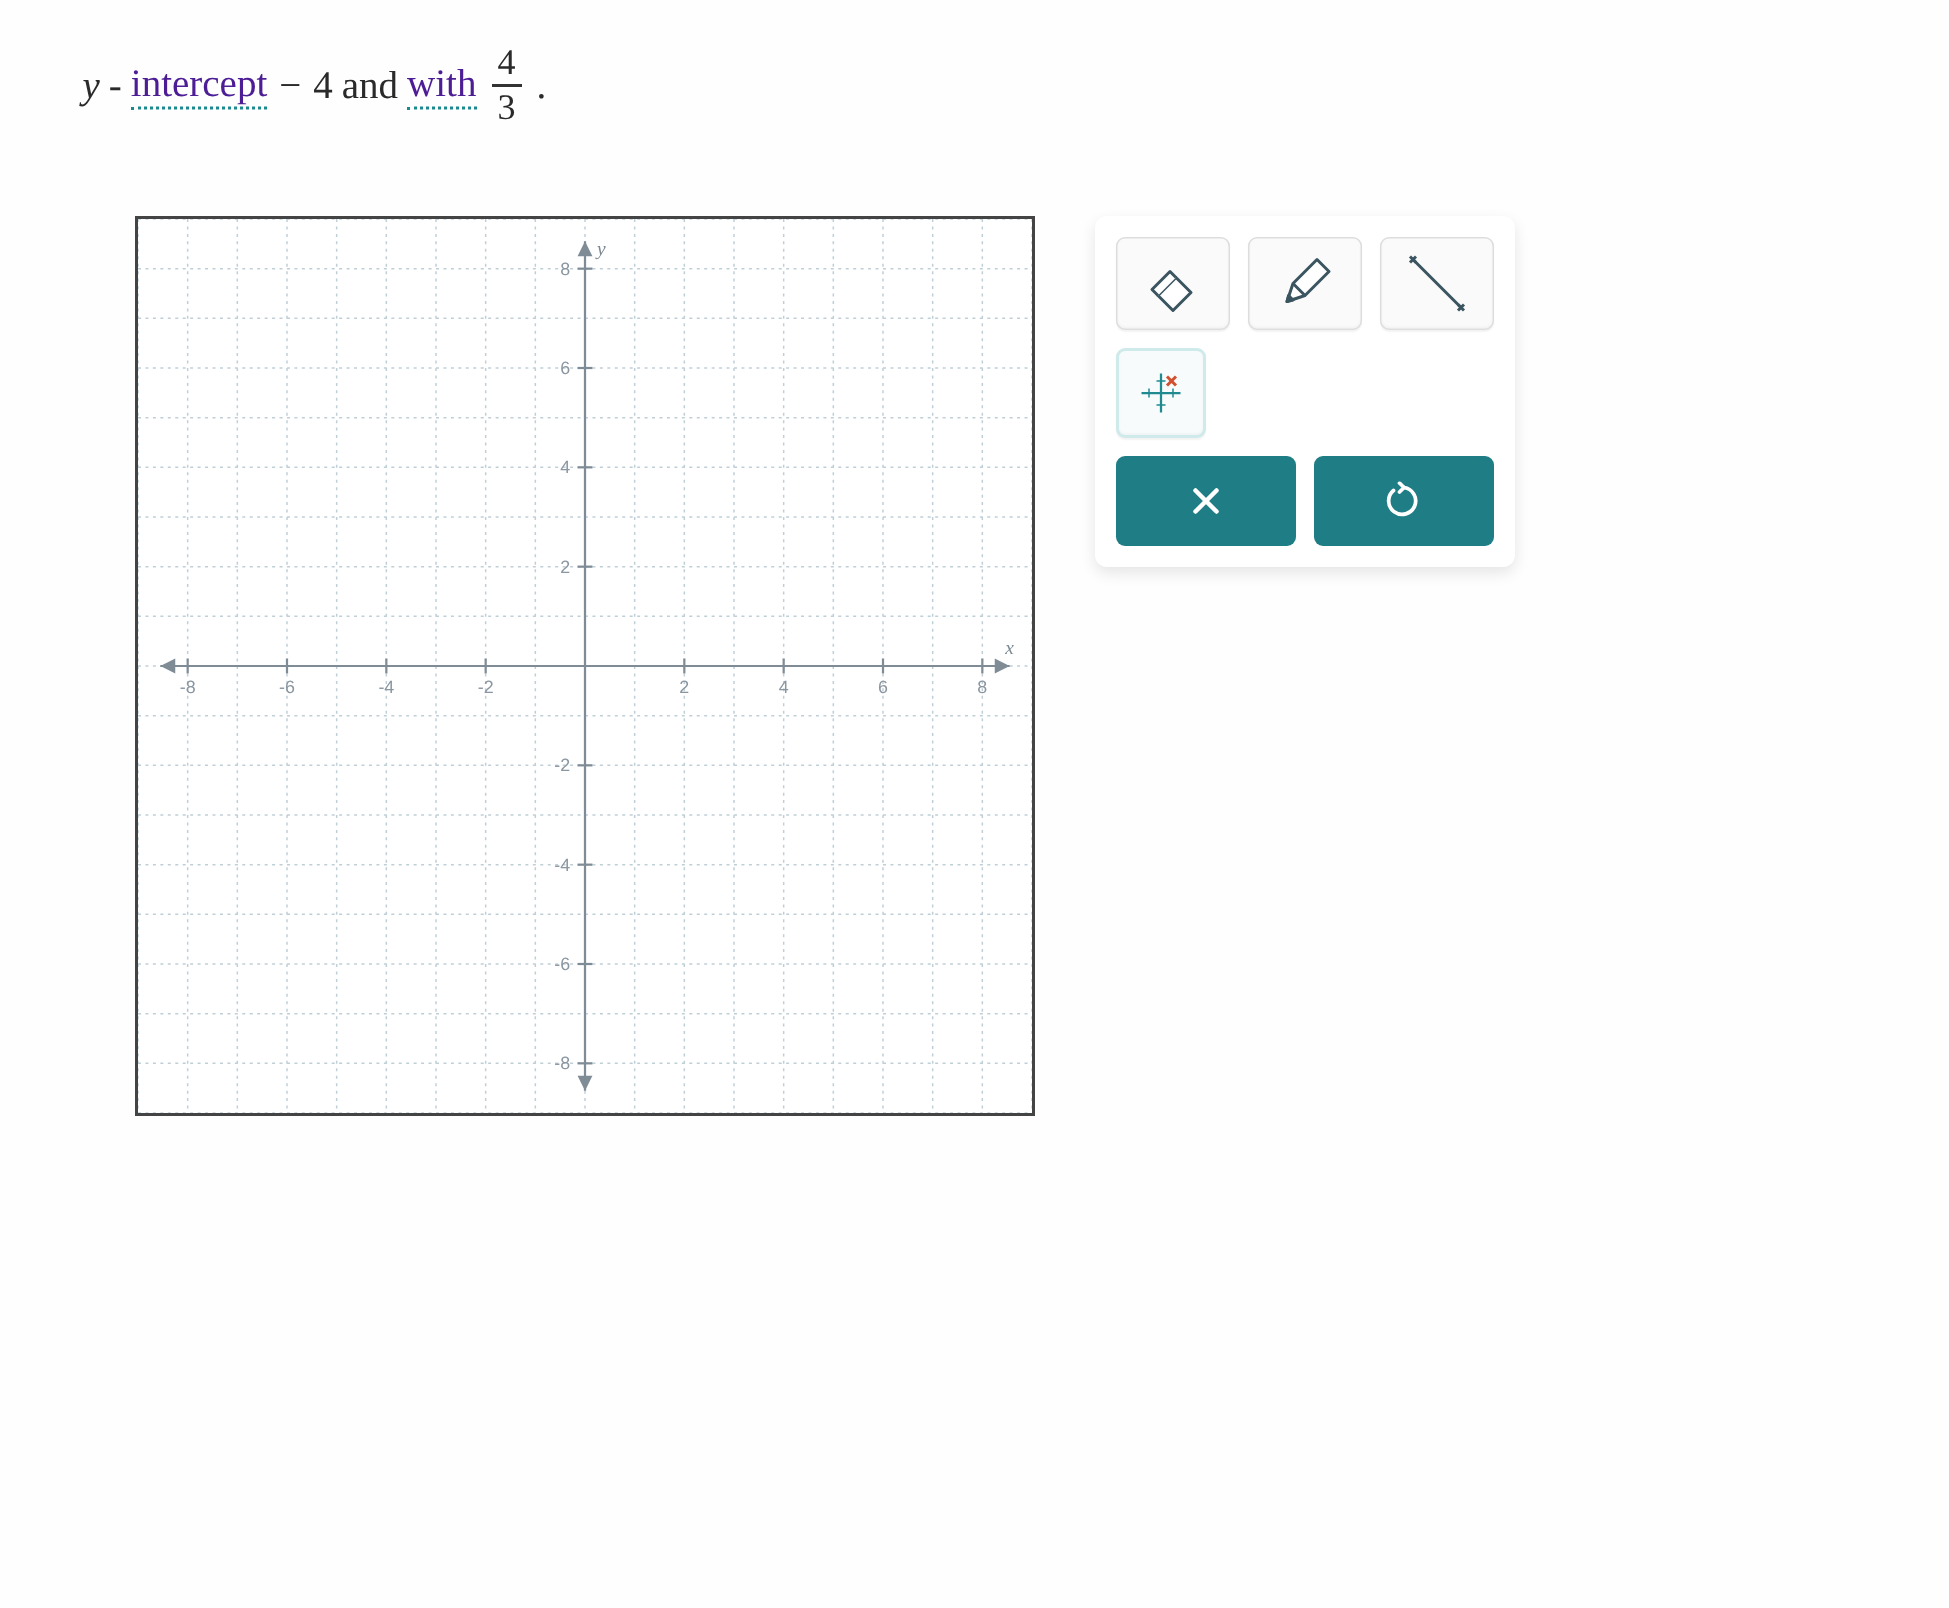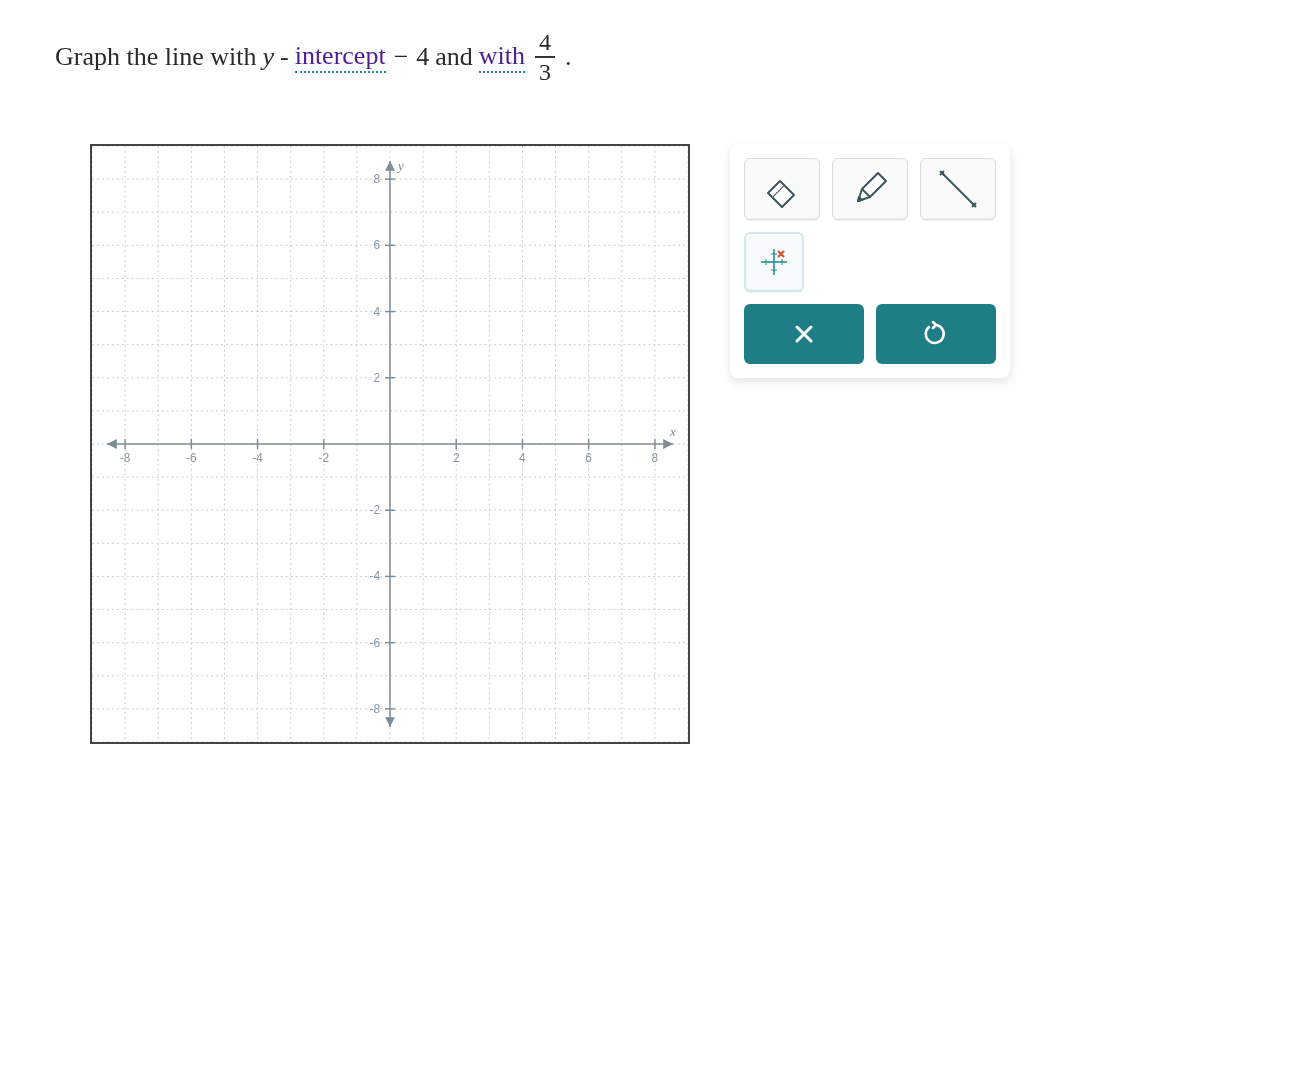--- a/index.html
+++ b/index.html
@@ -104,21 +104,20 @@
   .action-btn svg { stroke: #fff; }
   .grid-dotted { stroke: #bfcfd8; stroke-width: 1; stroke-dasharray: 2 3; }
   .axis { stroke: #7f8c96; stroke-width: 1.5; }
   .tick-label { font: 12px Arial, sans-serif; fill: #8a96a0; }
   .axis-label { font: italic 13px Georgia, serif; fill: #7b8891; }
 </style>
 </head>
 <body>
 
 <div class="question">
-  <span>Graph the line with </span>
   <span class="italic">y</span>
     <span>-</span>
     <span class="linkish">intercept</span>
   <span class="minus">−</span>
     <span>4</span>
   <span> and </span>
   <span class="linkish">with</span>
   <span class="fraction">
     <span class="num">4</span>
     <span class="den">3</span>

